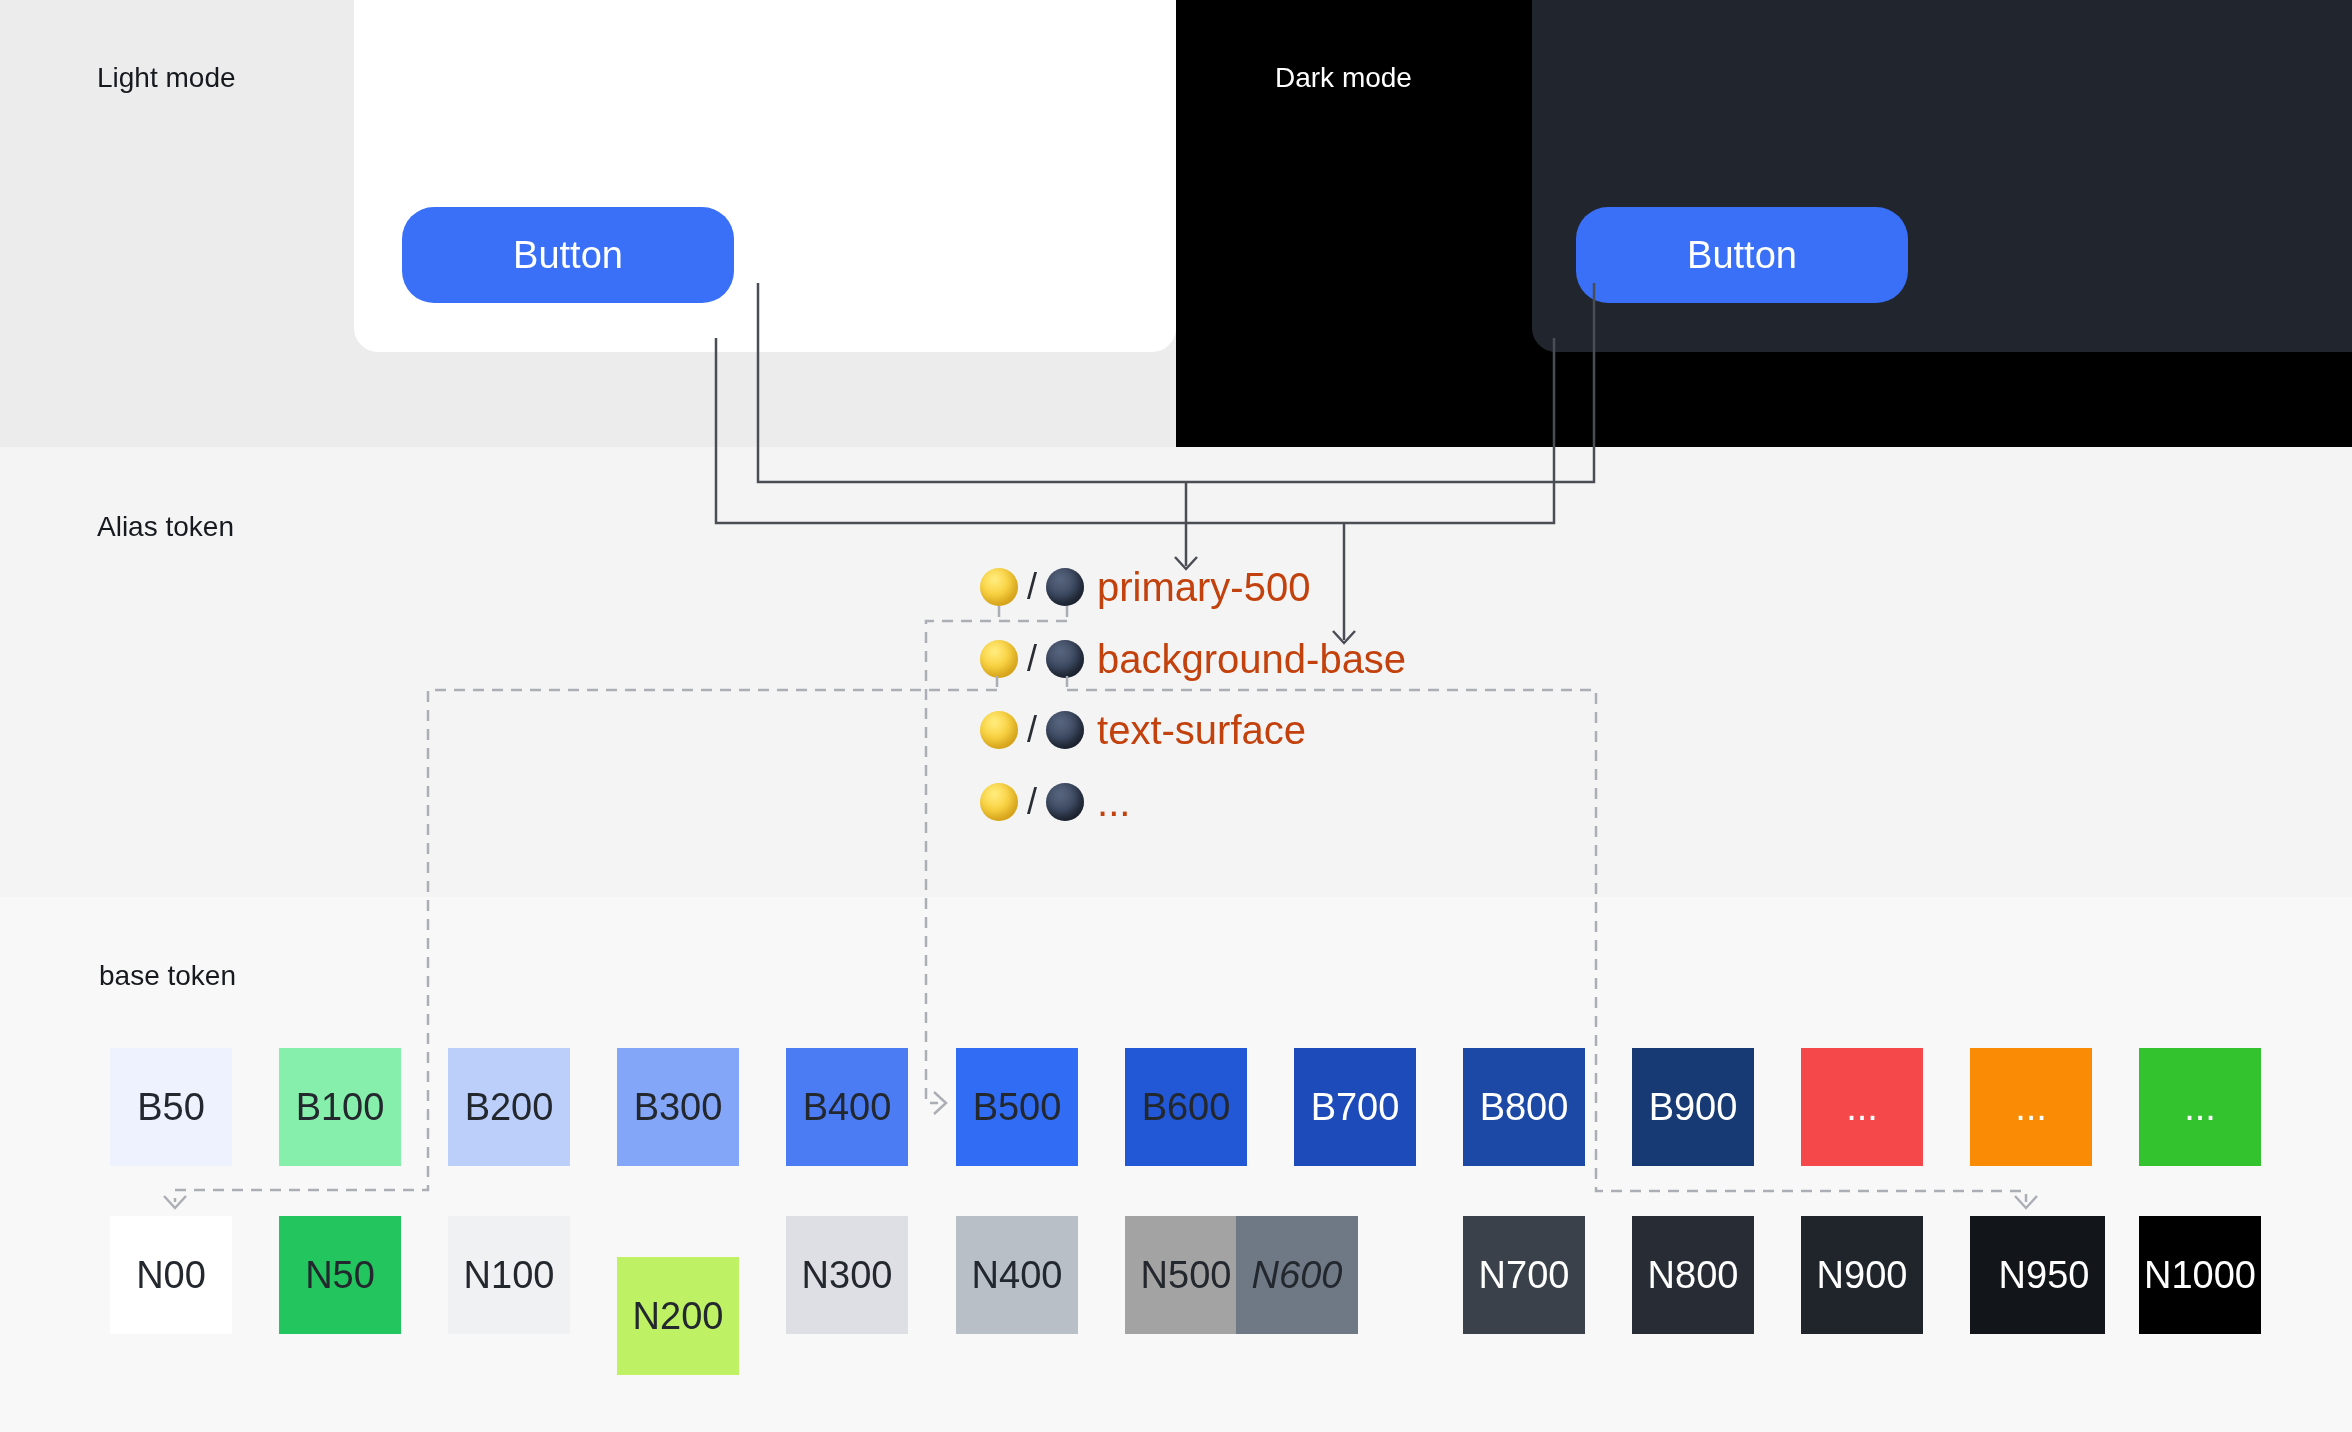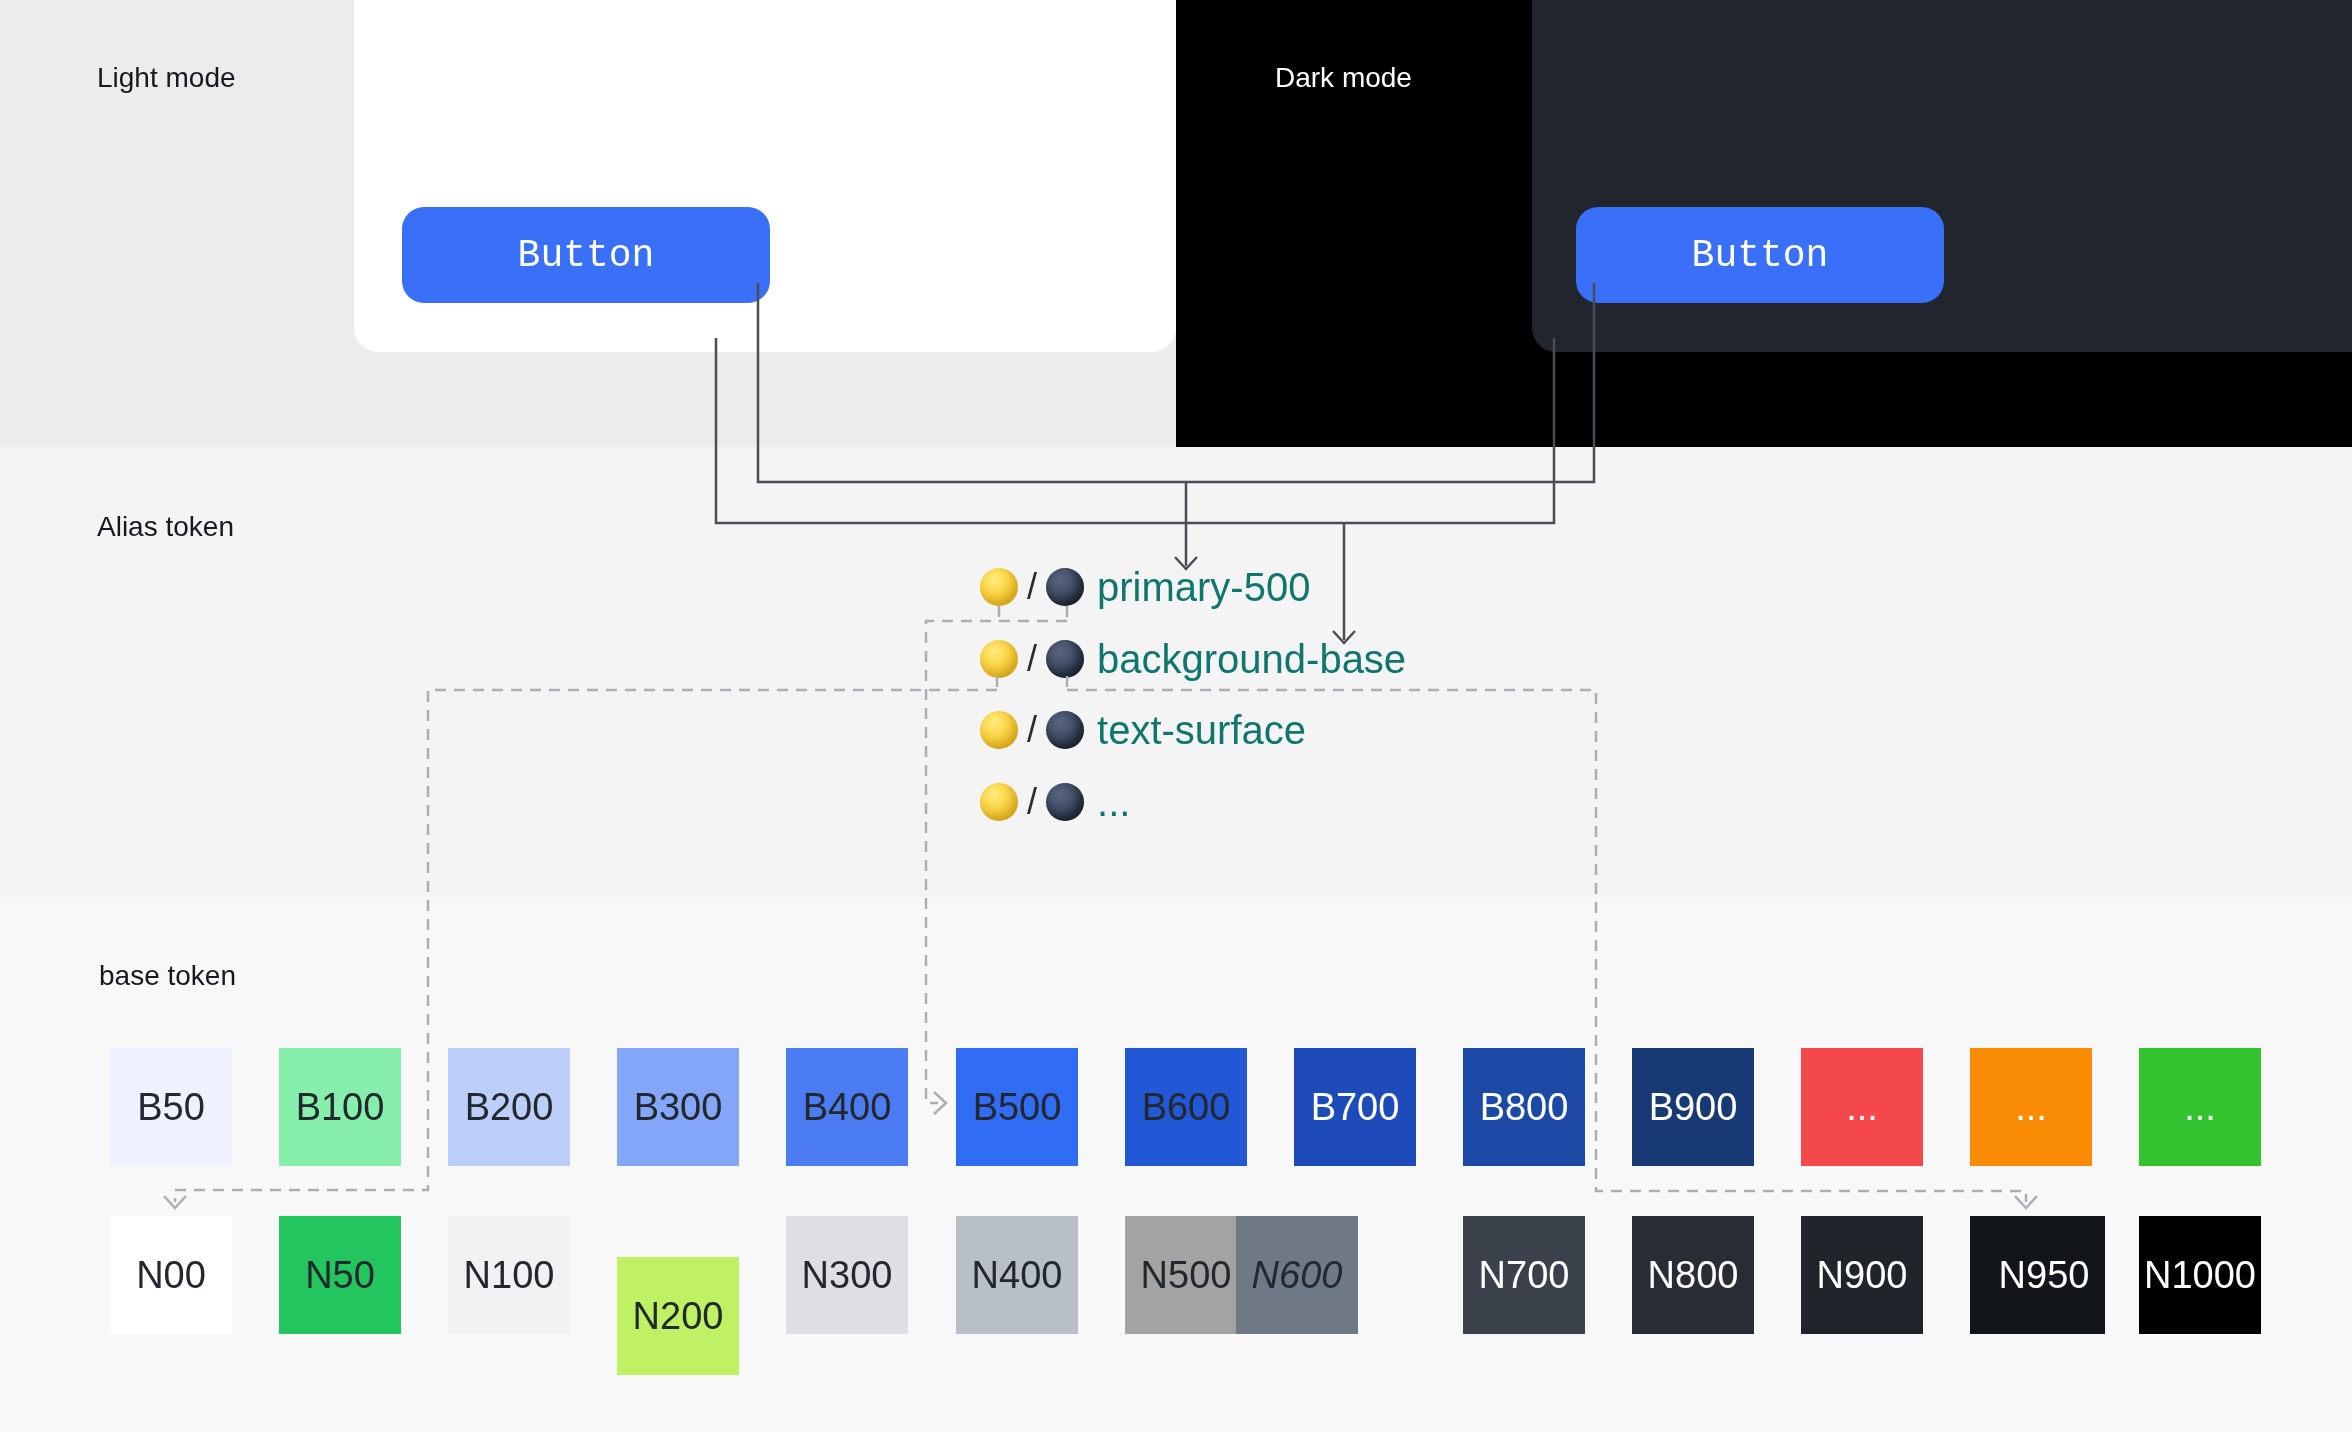--- a/index.html
+++ b/index.html
@@ -9,39 +9,39 @@
   
   .sec-top-left{left:0;top:0;width:1176px;height:447px;}
   .sec-top-right{left:1176px;top:0;width:1176px;height:447px;}
   .sec-alias{left:0;top:447px;width:2352px;height:450px;}
   .sec-base{left:0;top:897px;width:2352px;height:535px;}
   
   .card-light{left:354px;top:0;width:822px;height:352px;border-radius:0 0 24px 24px;}
   .card-dark{left:1532px;top:0;width:820px;height:352px;border-radius:0 0 0 24px;}
   
   .demo-btn{display:flex;align-items:center;justify-content:center;border:none;cursor:pointer;
-            width:368px;height:96px;border-radius:22px;color:#fff;font-size:38px;
-            font-family:Liberation Mono, monospace;}
+            width:332px;height:96px;border-radius:32px;color:#fff;font-size:38px;
+            font-family:Liberation Sans, sans-serif;}
   .btn-light{left:402px;top:207px;}
   .btn-dark{left:1576px;top:207px;}
   
   .sec-label{font-size:28px;line-height:40px;color:#16191E;white-space:nowrap;}
   .lbl-light{left:97px;top:58px;}
   .lbl-dark{left:1275px;top:58px;color:#ffffff;}
   .lbl-alias{left:97px;top:507px;}
   .lbl-base{left:99px;top:956px;}
   
   .alias-row{position:absolute;left:980px;display:flex;align-items:center;height:40px;}
   .moon{width:38px;height:38px;border-radius:50%;flex:0 0 auto;}
   .moon-light{background:radial-gradient(circle at 38% 30%,#FFE977 6%,#F9D343 42%,#EDBA25 80%,#D9A51C 100%);
               box-shadow:inset -4px -5px 8px rgba(160,110,0,.35);}
   .moon-dark{background:radial-gradient(circle at 38% 30%,#55627B 6%,#3C4961 48%,#2B3549 86%,#222B3B 100%);
              box-shadow:inset -4px -5px 8px rgba(0,0,0,.45);}
   .alias-slash{font-size:36px;color:#2A2E34;margin:0 9px;}
-  .alias-label{font-size:40px;color:#0f766e;margin-left:13px;white-space:nowrap;}
+  .alias-label{font-size:40px;color:#c2410c;margin-left:13px;white-space:nowrap;}
   
   .swatch{position:absolute;width:122px;height:118px;display:flex;align-items:center;
           justify-content:center;font-size:38px;}
   .swatch.t-dark{color:#23272E;}
   .swatch.t-light{color:#FFFFFF;}
   
   .lines{left:0;top:0;width:2352px;height:1432px;pointer-events:none;}
 </style>
 </head>
 <body>

